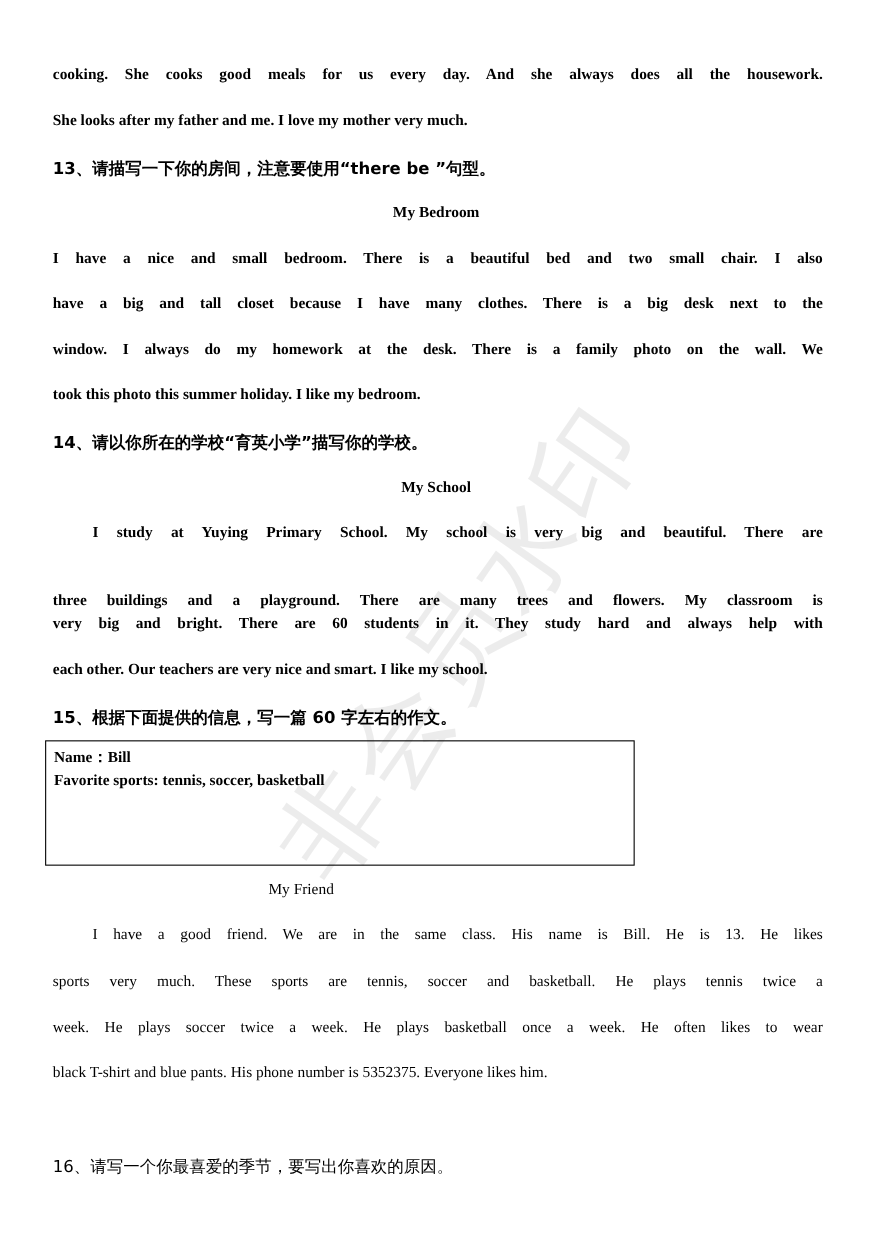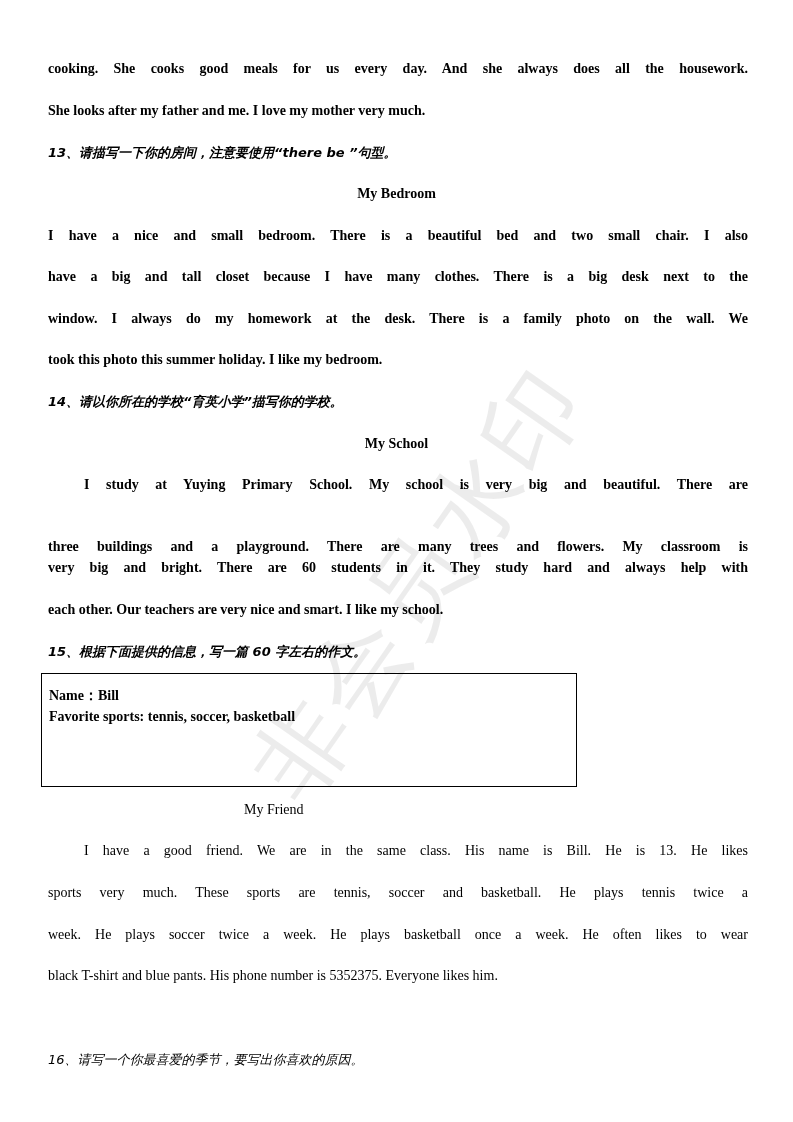--- a/index.html
+++ b/index.html
@@ -5,24 +5,24 @@
   html, body { margin: 0; padding: 0; }
   body {
     width: 793px; height: 1122px; background: #ffffff; position: relative; overflow: hidden;
     font-family: "Liberation Serif", "DejaVu Serif", serif; color: #000;
   }
   .line { position: absolute; left: 48px; white-space: nowrap; font-size: 14px; line-height: 20px; }
   .b { font-weight: bold; }
   .just { width: 700px; text-align: justify; text-align-last: justify; white-space: normal; }
   .center { left: 0; width: 793px; text-align: center; }
   .indent { padding-left: 36px; box-sizing: border-box; }
-  .cjk { font-family: "DejaVu Sans", sans-serif; font-size: 13px; font-style: italic; }
+  .cjk { font-family: "DejaVu Sans", sans-serif; font-size: 15px; }
   .infobox {
     position: absolute; left: 41px; top: 673px; width: 536px; height: 114px;
-    border: 1px solid #000; box-sizing: border-box; padding: 12px 0 0 7px;
+    border: 1px solid #000; box-sizing: border-box; padding: 6px 0 0 7px;
   }
   .infobox .row { font-size: 14px; line-height: 20.8px; font-weight: bold; white-space: nowrap; }
   .watermark {
     position: absolute; left: 150px; top: 520px; width: 540px; text-align: center;
     font-family: "DejaVu Sans", sans-serif; font-size: 96px; color: #000; opacity: 0.07;
     transform: rotate(-55deg); transform-origin: center center; white-space: nowrap;
     pointer-events: none; letter-spacing: 4px;
   }
 </style>
 </head>

